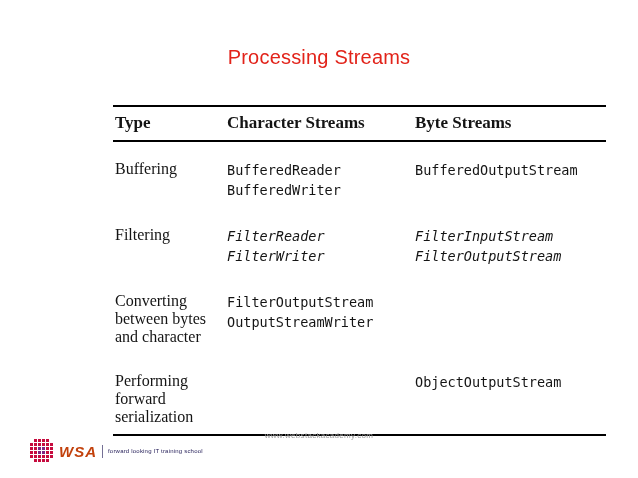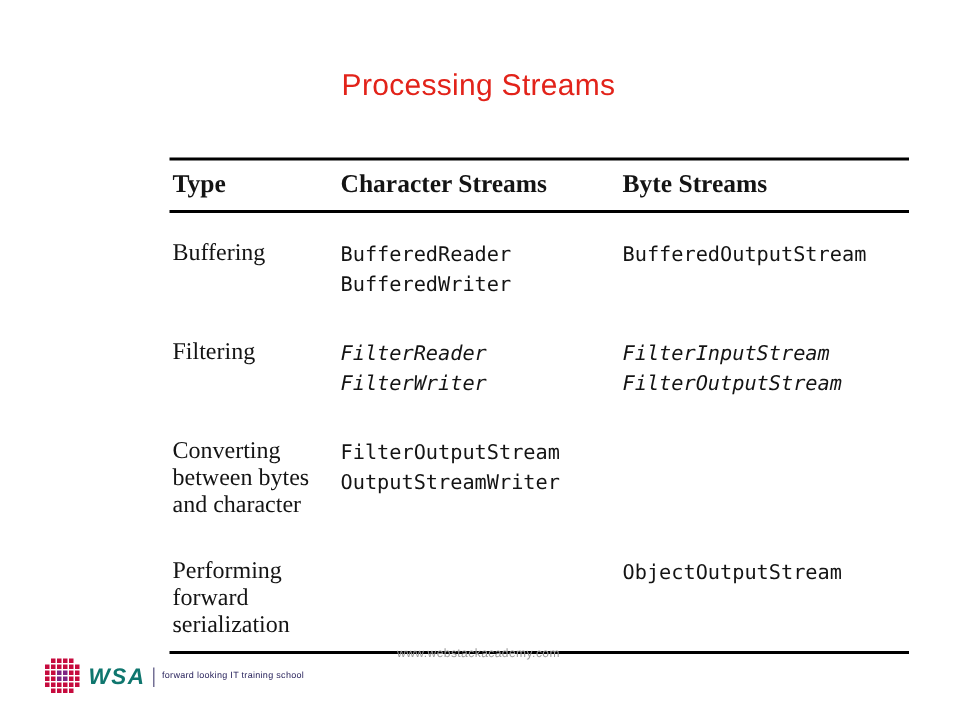--- a/index.html
+++ b/index.html
@@ -164,18 +164,18 @@
         </div>
         <div class="dot-row">
           <div class="dot" style="background: transparent;"></div>
           <div class="dot" style="background: rgb(198, 11, 62);"></div>
           <div class="dot" style="background: rgb(198, 11, 62);"></div>
           <div class="dot" style="background: rgb(198, 11, 62);"></div>
           <div class="dot" style="background: rgb(198, 11, 62);"></div>
           <div class="dot" style="background: transparent;"></div>
         </div>
       </div>
-    <div class="logo-brand" style="color: #0f766e;">WSA</div>
+    <div class="logo-brand" style="color: #c2410c;">WSA</div>
     <div class="logo-divider" style="background: rgb(41, 35, 92);"></div>
     <div class="logo-tagline" style="color: rgb(41, 35, 92);">forward looking IT training school</div>
   </div>
 
 </div>
 
 </body></html>

